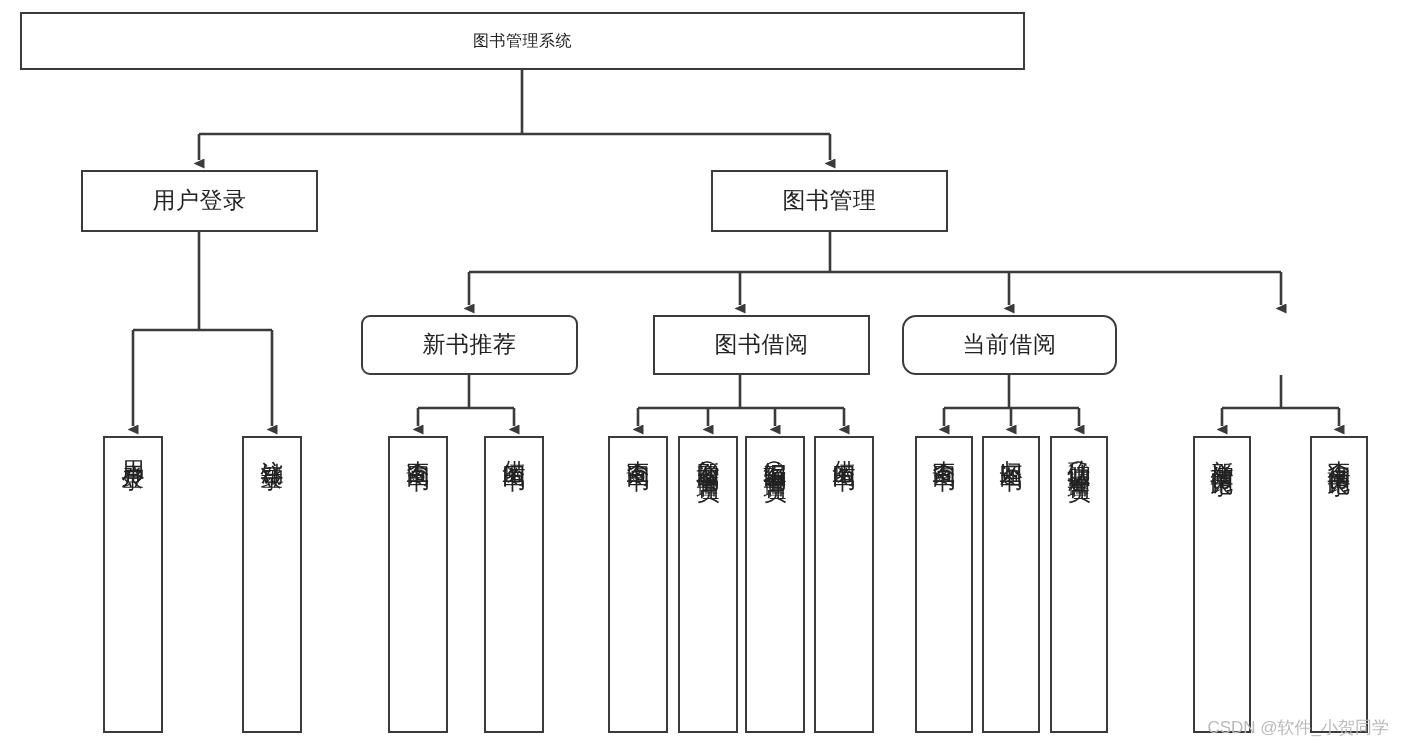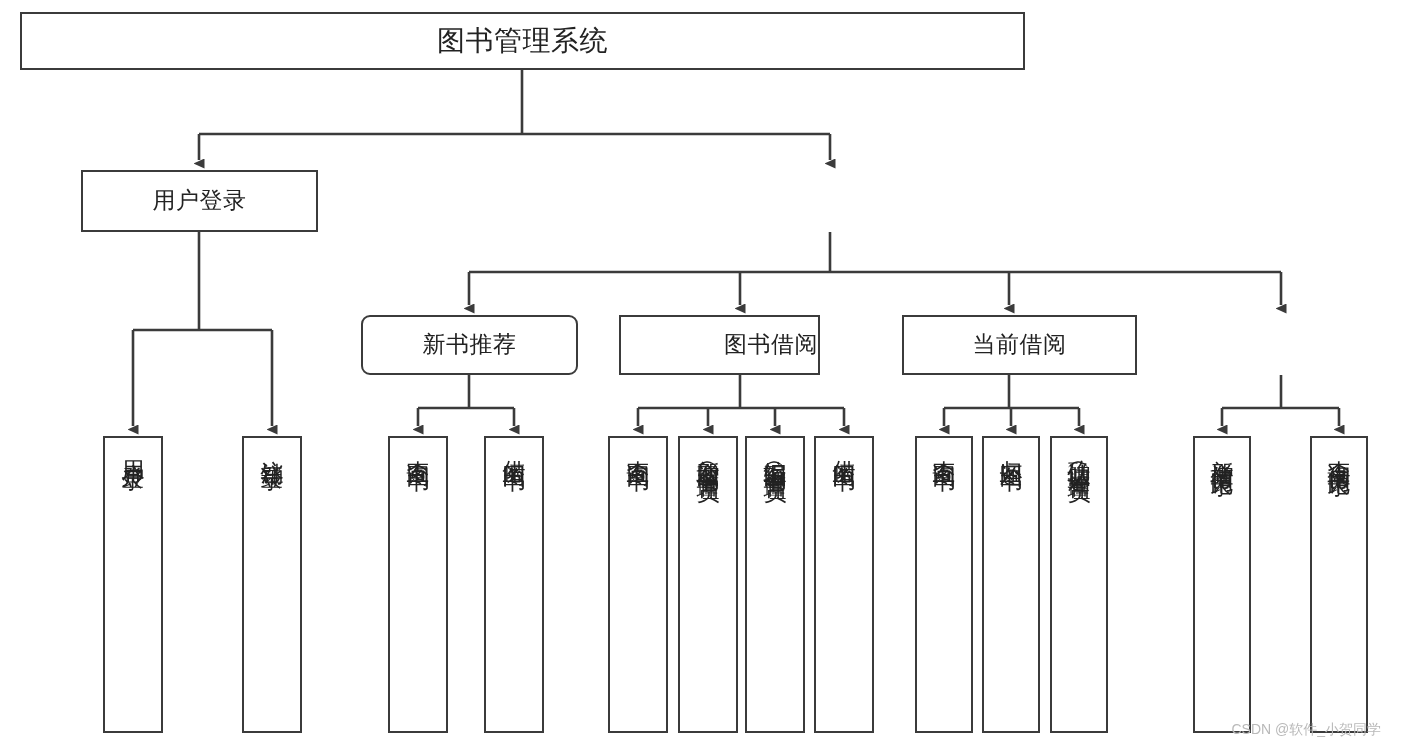--- a/index.html
+++ b/index.html
@@ -49,26 +49,26 @@
     align-items: flex-start;
     padding-top: 4px;
   }
   .node.vert .lbl {
     writing-mode: vertical-rl;
     text-orientation: upright;
     font-size: 23px;
     line-height: 1.08;
     letter-spacing: 3px;
   }
-  .node.title .lbl { font-size: 28px; }
+  .node.title .lbl { font-size: 16px; }
   .watermark {
     position: absolute;
-    right: 24px;
+    right: 16px;
     bottom: 8px;
-    font-size: 14px;
+    font-size: 17px;
     color: #b9b9b9;
     z-index: 5;
     white-space: nowrap;
   }
 </style>
 </head>
 <body>
 
 <div id="canvas">
 
@@ -122,28 +122,31 @@
     </g>
   </svg>
 
   <div class="node horiz title" style="left:20px; top:12px; width:1005px; height:58px;">
     <span class="lbl">图书管理系统</span>
   </div>
 
   <div class="node horiz" style="left:81px; top:170px; width:237px; height:62px;">
     <span class="lbl">用户登录</span>
   </div>
+  <div class="node horiz" style="left:711px; top:170px; width:237px; height:62px;">
+    <span class="lbl">图书管理</span>
+  </div>
 
   <div class="node horiz" style="left:361px; top:315px; width:217px; height:60px;border-radius:9px;">
     <span class="lbl">新书推荐</span>
   </div>
-  <div class="node horiz" style="left:619px; top:315px; width:201px; height:60px;justify-content:flex-end;">
+  <div class="node horiz" style="left:653px; top:315px; width:217px; height:60px;">
     <span class="lbl">图书借阅</span>
   </div>
-  <div class="node horiz" style="left:902px; top:315px; width:235px; height:60px;">
+  <div class="node horiz" style="left:902px; top:315px; width:215px; height:60px;border-radius:14px;">
     <span class="lbl">当前借阅</span>
   </div>
 
   <div class="node vert" style="left:103px; top:436px; width:60px; height:297px;">
     <span class="lbl">用户登录</span>
   </div>
   <div class="node vert" style="left:242px; top:436px; width:60px; height:297px;">
     <span class="lbl">注销登录</span>
   </div>
   <div class="node vert" style="left:388px; top:436px; width:60px; height:297px;">

